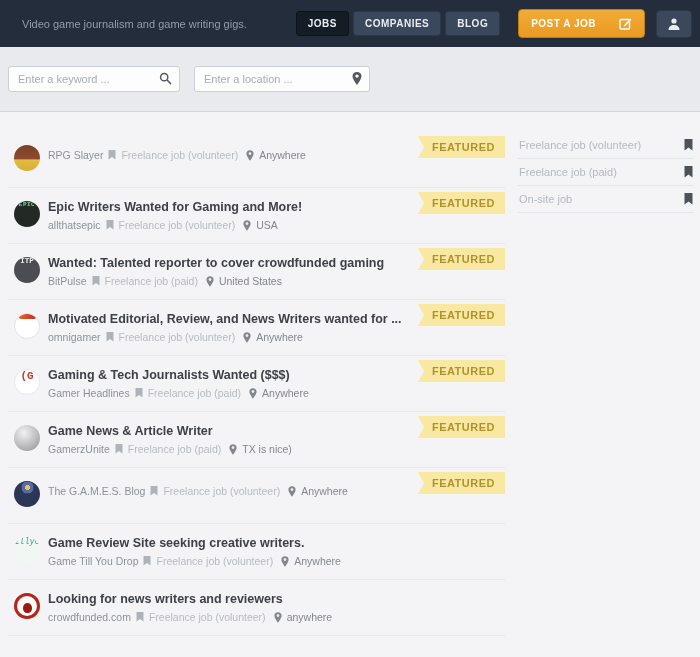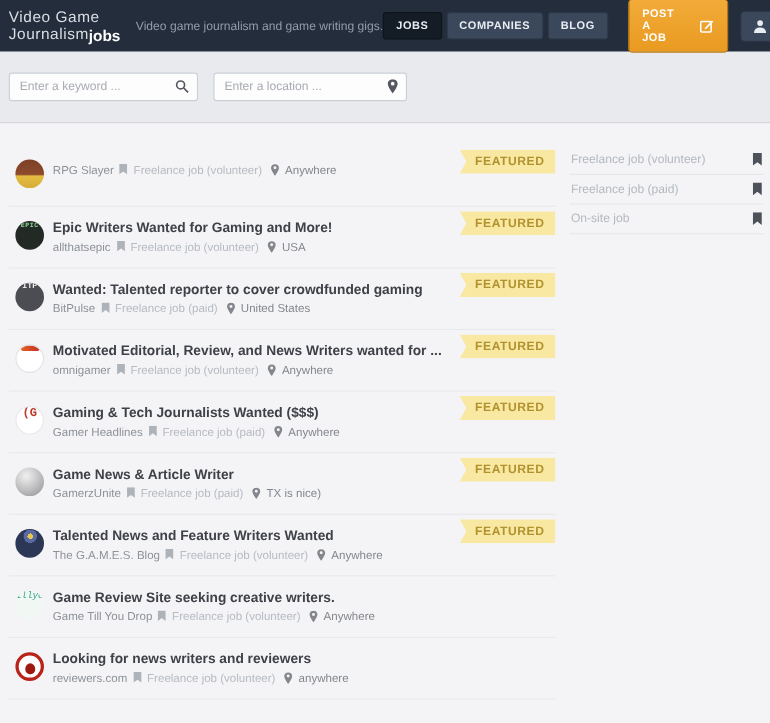--- a/index.html
+++ b/index.html
@@ -38,21 +38,21 @@
   .leftcol { position:absolute; left:8px; top:20px; width:497px; }
   .rightcol { position:absolute; left:518px; top:20px; width:176px; }
 
   .sectionhead { font-size:11px; color:#4a4f57; letter-spacing:1px; padding-bottom:11px;
     border-bottom:1px solid #dfe0e4; }
   .sectionhead.sb { letter-spacing:.2px; font-size:11.5px; }
 
   
   .job { position:relative; height:56px; padding:12px 0 0 40px; border-bottom:1px solid #e7e8ec; cursor:pointer; }
   .jtitle { font-size:12.5px; font-weight:bold; color:#3e4147; }
-  .jmeta { margin-top:5px; font-size:10.5px; color:#8d9298; display:flex; align-items:flex-start; gap:5px; white-space:nowrap; }
+  .jmeta { margin-top:5px; font-size:10.5px; color:#8d9298; display:flex; align-items:center; gap:5px; white-space:nowrap; }
   .jmeta .type { color:#b6bbc2; }
   .jmeta .locx { color:#83878d; }
   .badge { position:absolute; right:0; top:4px; background:#f8e8a2; color:#b2922e;
     font-size:11px; font-weight:bold; letter-spacing:.5px; padding:5px 10px 5px 14px;
     clip-path:polygon(0 0,100% 0,100% 100%,0 100%,6px 50%); }
 
   
   .av { position:absolute; left:6px; top:13px; width:26px; height:26px; border-radius:50%;
     display:flex; align-items:flex-start; justify-content:center; overflow:hidden; font-size:7px;font-family:Liberation Mono, monospace; }
   .av1 { background:linear-gradient(180deg,#7c4027 0%,#8d4a2c 52%,#e3bc41 58%,#d6ad38 100%); }
@@ -78,24 +78,20 @@
     padding:7px 1px; border-bottom:1px solid #e4e6ea; cursor:pointer; }
   .catrow .clabel { font-size:11px; font-weight:bold; color:#5d6670; }
   .catrow .ccount { font-size:11px; color:#959ba3; }
 
   svg { display:block; }
 </style>
 </head>
 <body>
 
 <div class="header">
-  <div class="logo">
-    <div>Video Game</div>
-    <div><span>Journalism</span><span class="jobs">jobs</span></div>
-  </div>
   <div class="tagline">Video game journalism and game writing gigs.</div>
   <div class="navspacer"></div>
   <div class="nav">
     <div class="navbtn active">JOBS</div>
     <div class="navbtn">COMPANIES</div>
     <div class="navbtn">BLOG</div>
   </div>
   <div class="postjob">
     <span>POST A JOB</span>
     <span>
@@ -263,21 +259,20 @@
               </svg>
             </span>
             <span class="locx">TX is nice)</span>
           </div>
           <div class="badge">FEATURED</div>
         </div>
         <div class="job">
           <div class="av av7">
             <span class="emb"></span>
           </div>
-          <div class="jtitle">Talented News and Feature Writers Wanted</div>
           <div class="jmeta">
             <span class="comp">The G.A.M.E.S. Blog</span>
             <span>
               <svg width="8" height="10" viewBox="0 0 8 10">
                 <path d="M0.5 0 H7.5 V9.5 L4 6.9 L0.5 9.5 Z" fill="#aeb3ba"></path>
               </svg>
             </span>
             <span class="type">Freelance job (volunteer)</span>
             <span style="margin-left:3px">
               <svg width="8" height="11" viewBox="0 0 10 13">
@@ -308,21 +303,21 @@
             </span>
             <span class="locx">Anywhere</span>
           </div>
         </div>
         <div class="job">
           <div class="av av9">
             <span class="dot"></span>
           </div>
           <div class="jtitle">Looking for news writers and reviewers</div>
           <div class="jmeta">
-            <span class="comp">reviewers.com</span>
+            <span class="comp">crowdfunded.com</span>
             <span>
               <svg width="8" height="10" viewBox="0 0 8 10">
                 <path d="M0.5 0 H7.5 V9.5 L4 6.9 L0.5 9.5 Z" fill="#aeb3ba"></path>
               </svg>
             </span>
             <span class="type">Freelance job (volunteer)</span>
             <span style="margin-left:3px">
               <svg width="8" height="11" viewBox="0 0 10 13">
                 <path d="M5 0 C2.2 0 0.5 2 0.5 4.2 C0.5 7 5 13 5 13 C5 13 9.5 7 9.5 4.2 C9.5 2 7.8 0 5 0 Z M5 5.8 A1.7 1.7 0 1 1 5 2.4 A1.7 1.7 0 0 1 5 5.8 Z" fill="#83878d"></path>
               </svg>

